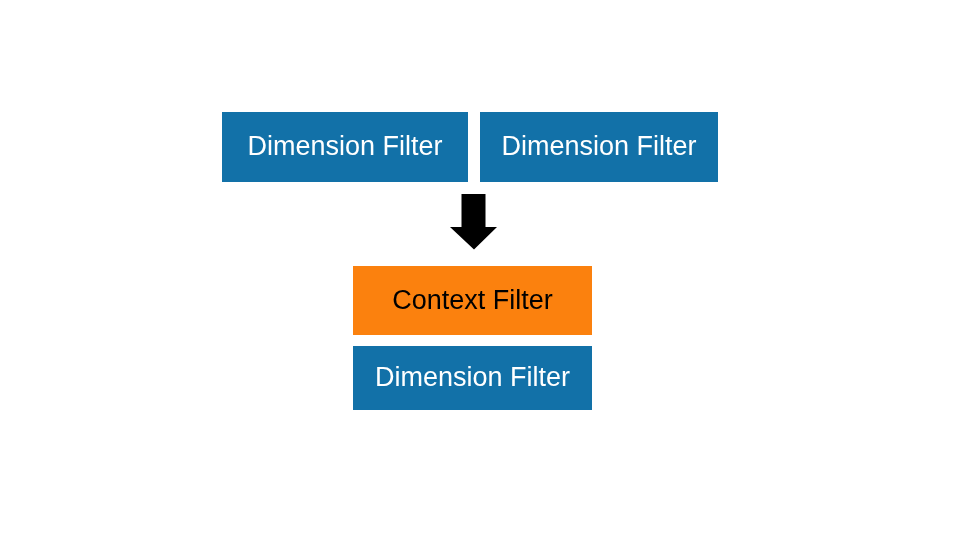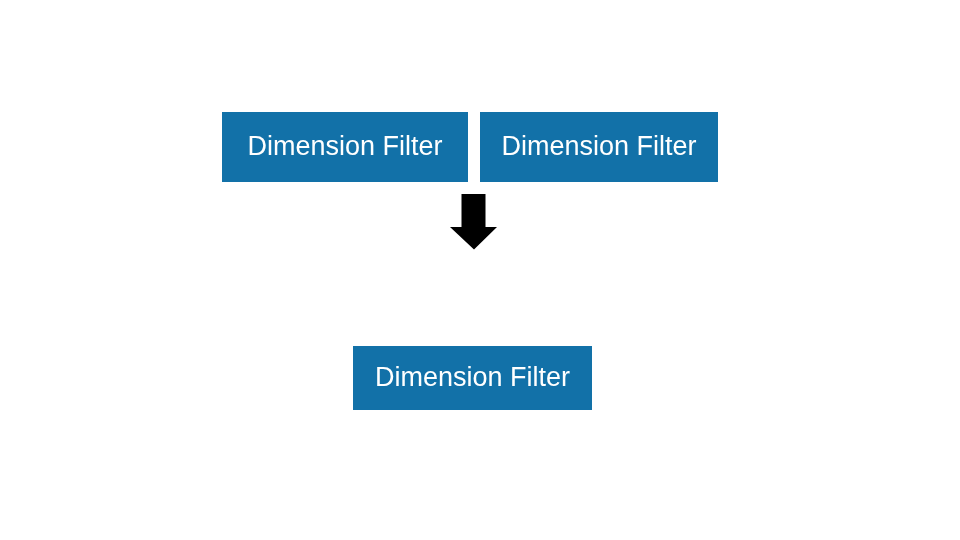--- a/index.html
+++ b/index.html
@@ -71,18 +71,21 @@
   <div class="node node-blue" id="node-dim-top-right">
     <span>Dimension Filter</span>
   </div>
 
   <div id="arrow-down">
     <svg width="52" height="58" viewBox="0 0 52 58" xmlns="http://www.w3.org/2000/svg">
       <polygon points="13.5,0 37.5,0 37.5,33 49,33 26,55.5 2,33 13.5,33" fill="#000000"></polygon>
     </svg>
   </div>
 
+  <div class="node node-orange" id="node-context">
+    <span>Context Filter</span>
+  </div>
 
   <div class="node node-blue" id="node-dim-bottom">
     <span>Dimension Filter</span>
   </div>
 
 </div>
 
 </body></html>

